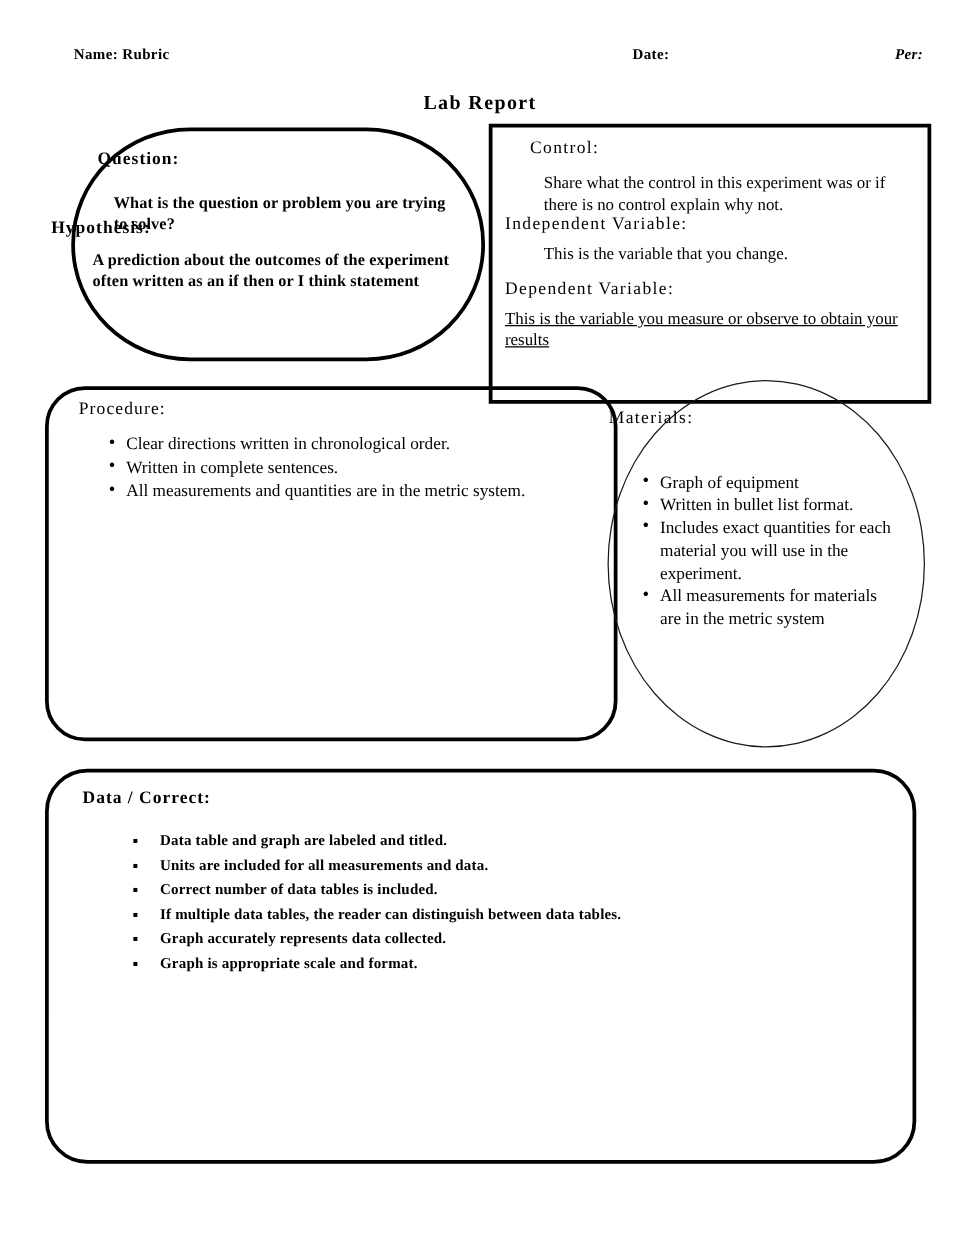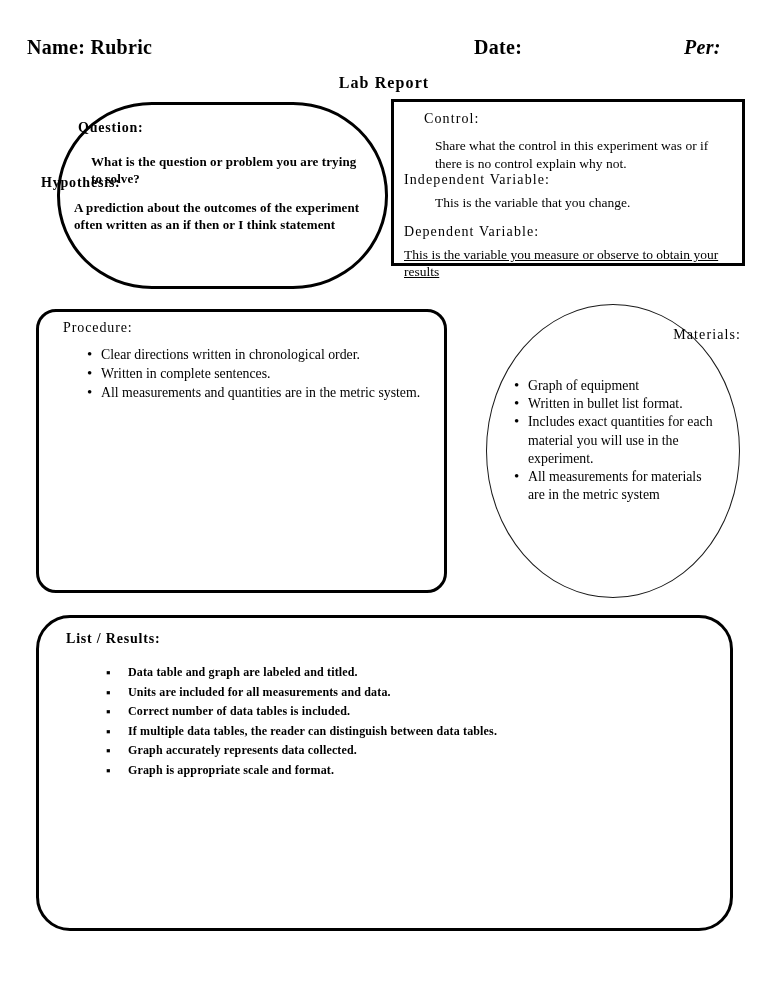--- a/index.html
+++ b/index.html
@@ -25,23 +25,24 @@
   .hdr-line {
     position: absolute;
     top: 36px;
     left: 0;
     width: 768px;
     height: 22px;
   }
   .hdr-item {
     position: absolute;
     font-weight: bold;
-    font-size: 20px;
+    font-size: 12px;
     letter-spacing: 0.3px;
     white-space: nowrap;
+    margin-left: 32px;
   }
   #hdr-name  { left: 27px; }
   #hdr-date  { left: 474px; }
   #hdr-per   { left: 684px; font-style: italic; }
 
   #doc-title {
     position: absolute;
     top: 74px;
     left: 0;
     width: 768px;
@@ -86,21 +87,21 @@
   }
   #q-body { left: 30px;  top: 48px;  width: 268px; }
   #h-body { left: 13px;  top: 94px;  width: 300px; }
 
   
   #box-control {
     position: absolute;
     left: 391px;
     top: 99px;
     width: 354px;
-    height: 167px;
+    height: 224px;
     border: 3.5px solid #000000;
     box-sizing: border-box;
   }
   #box-control .pad {
     position: relative;
     padding: 9px 10px 0 30px;
   }
   .ctl-head {
     font-size: 14px;
     letter-spacing: 1.1px;
@@ -117,24 +118,24 @@
   .ctl-body.flush  { margin-left: -20px; text-decoration: underline; }
   .sp6  { height: 6px; }
   .sp10 { height: 10px; }
   .sp12 { height: 12px; }
 
   
   #box-procedure {
     position: absolute;
     left: 36px;
     top: 309px;
-    width: 411px;
+    width: 458px;
     height: 284px;
     border: 3.5px solid #000000;
-    border-radius: 20px;
+    border-radius: 32px;
     box-sizing: border-box;
   }
   #box-procedure .pad { padding: 8px 14px 0 24px; }
   #proc-title {
     font-size: 14px;
     letter-spacing: 0.9px;
     margin: 0 0 10px 0;
   }
   ul.bullets {
     margin: 0;
@@ -164,21 +165,21 @@
     height: 294px;
     border: 1.4px solid #1a1a1a;
     border-radius: 50%;
     box-sizing: border-box;
   }
   #mat-title {
     position: absolute;
     left: 0;
     top: 22px;
     width: 254px;
-    text-align: right;
+    text-align: left;
     font-size: 14px;
     letter-spacing: 1.1px;
   }
   #mat-list {
     position: absolute;
     left: 27px;
     top: 72px;
     width: 200px;
   }
   #mat-list ul.bullets { padding-left: 14px; }
@@ -276,21 +277,21 @@
           <li>Graph of equipment</li>
           <li>Written in bullet list format.</li>
           <li>Includes exact quantities for each material you will use in the experiment.</li>
           <li>All measurements for materials are in the metric system</li>
         </ul>
     </div>
   </div>
 
   <div id="box-data">
     <div class="pad">
-      <p id="data-title">List / Results:</p>
+      <p id="data-title">Data / Correct:</p>
       <div id="data-list">
         <ul class="bullets" data-list="data_section.bullets">
             <li>Data table and graph are labeled and titled.</li>
             <li>Units are included  for all measurements and data.</li>
             <li>Correct number of data tables is included.</li>
             <li>If multiple data tables, the reader can distinguish between data tables.</li>
             <li>Graph accurately represents data collected.</li>
             <li>Graph is appropriate scale and format.</li>
           </ul>
       </div>

